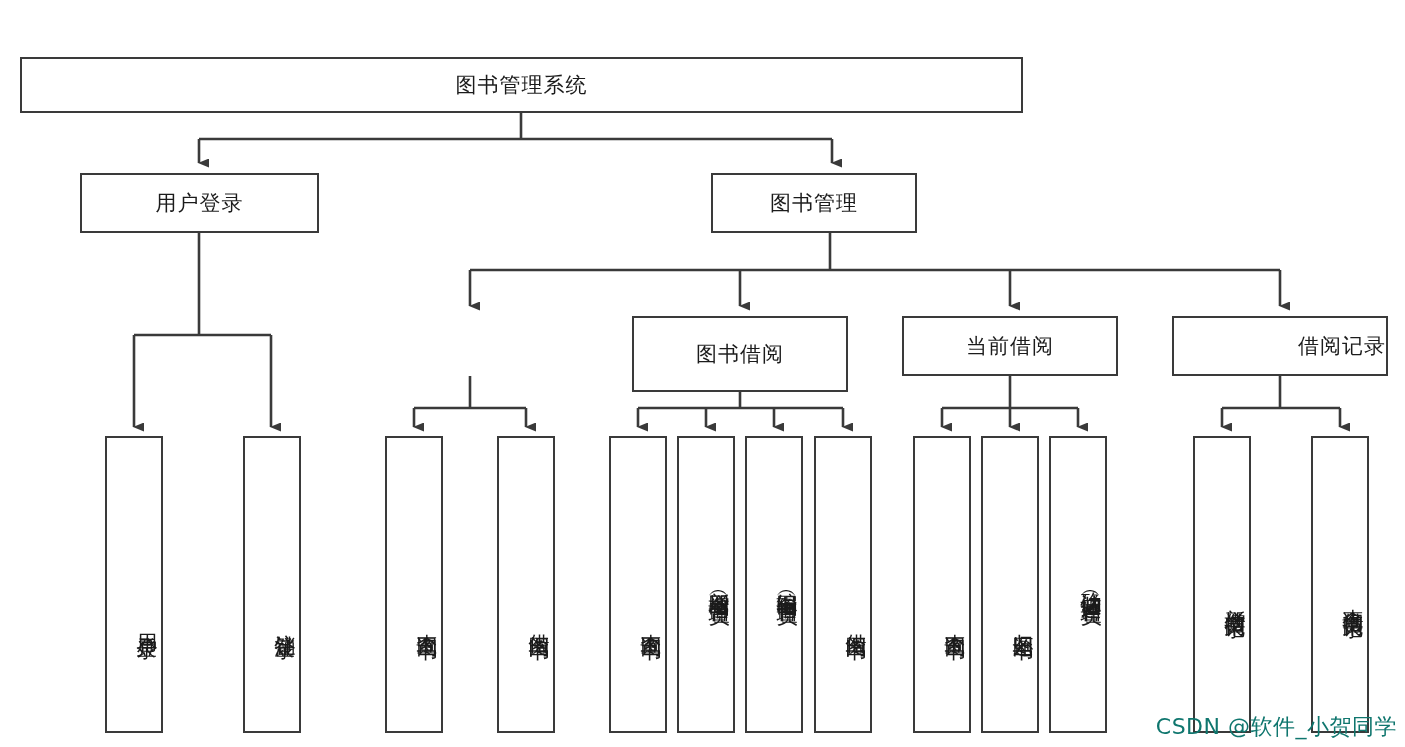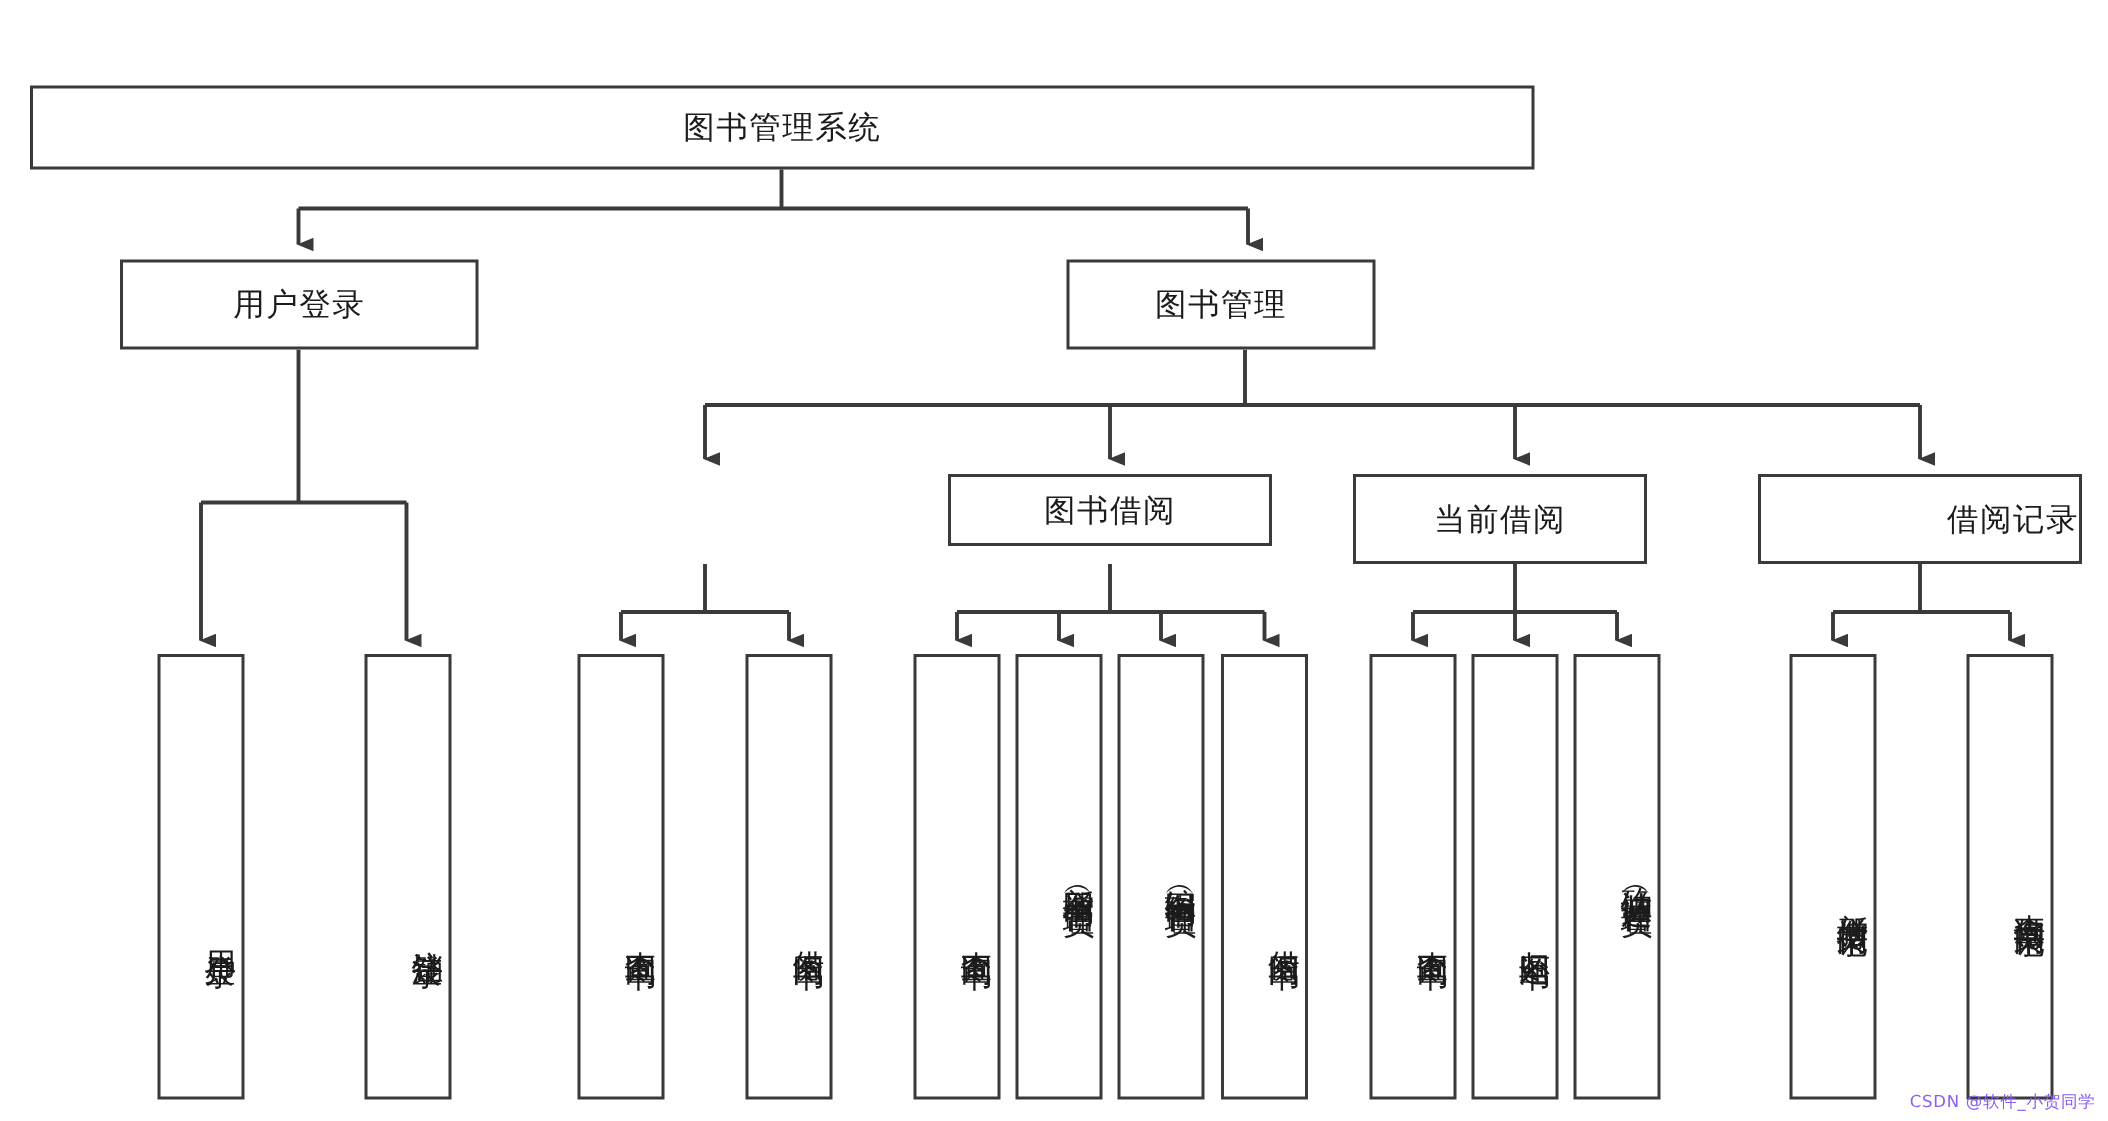--- a/index.html
+++ b/index.html
@@ -54,22 +54,22 @@
     align-items: flex-start;
   }
   .node-label {
     display: block;
     white-space: nowrap;
   }
   .watermark {
     position: absolute;
     right: 8px;
     bottom: 5px;
-    font-size: 11px;
-    color: #8b5cf6;
+    font-size: 22px;
+    color: #0f766e;
     letter-spacing: 0.5px;
     white-space: nowrap;
   }
 </style>
 </head>
 <body>
 
 <div id="canvas">
 
   <svg class="wires" viewBox="0 0 1405 747" xmlns="http://www.w3.org/2000/svg">
@@ -127,24 +127,24 @@
     <span class="node-label">图书管理系统</span>
   </div>
 
   <div class="node horiz" style="left:80px; top:173px; width:239px; height:60px;">
     <span class="node-label">用户登录</span>
   </div>
   <div class="node horiz" style="left:711px; top:173px; width:206px; height:60px;">
     <span class="node-label">图书管理</span>
   </div>
 
-  <div class="node horiz" style="left:632px; top:316px; width:216px; height:48px;">
+  <div class="node horiz" style="left:632px; top:316px; width:216px; height:76px;">
     <span class="node-label">图书借阅</span>
   </div>
-  <div class="node horiz" style="left:902px; top:316px; width:196px; height:60px;">
+  <div class="node horiz" style="left:902px; top:316px; width:216px; height:60px;">
     <span class="node-label">当前借阅</span>
   </div>
   <div class="node horiz" style="left:1172px; top:316px; width:216px; height:60px;justify-content:flex-end;">
     <span class="node-label">借阅记录</span>
   </div>
 
   <div class="node vert" style="left:105px; top:436px; width:58px; height:297px; padding-top:78px;">
     <span class="node-label">用户登录</span>
   </div>
   <div class="node vert" style="left:243px; top:436px; width:58px; height:297px; padding-top:78px;">

